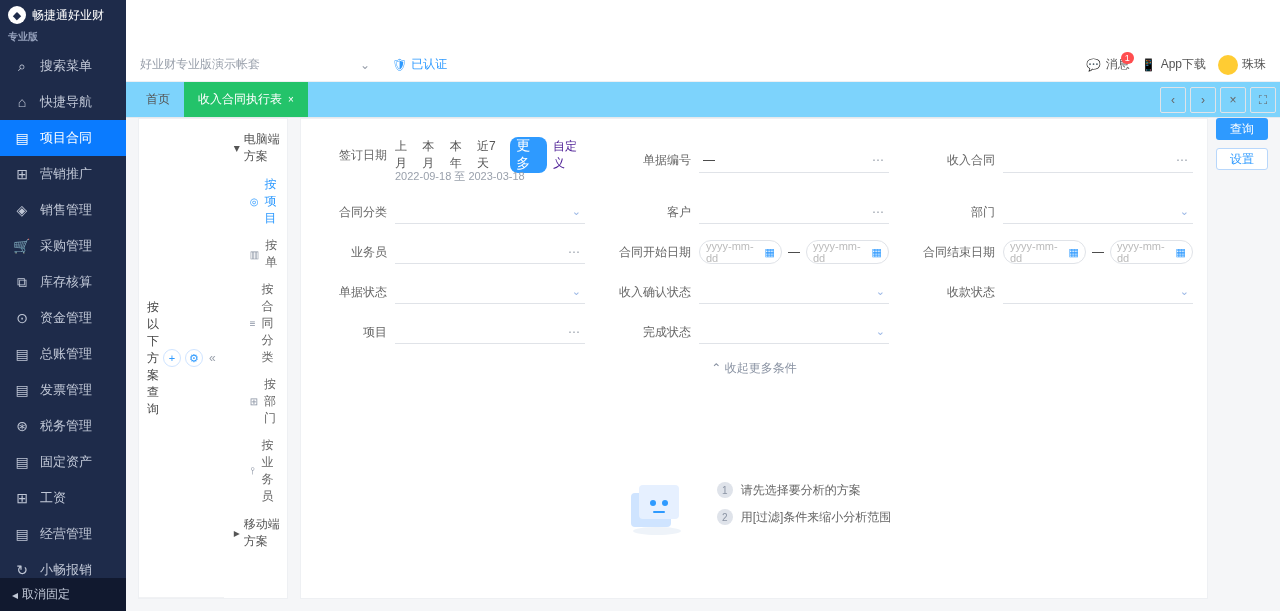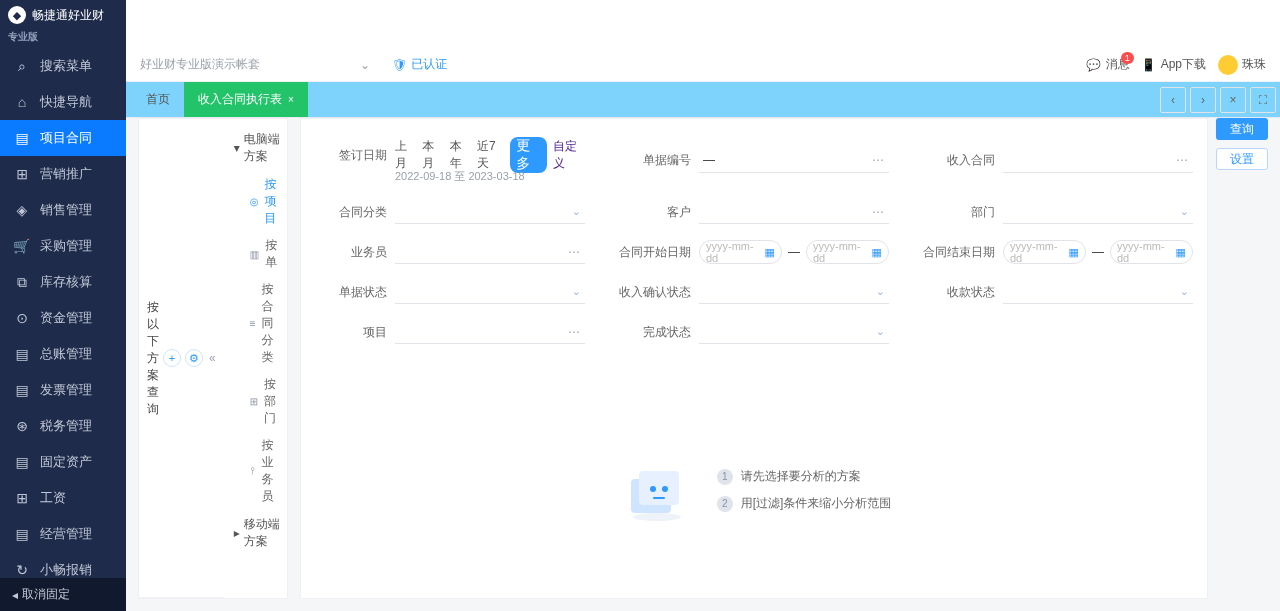--- a/index.html
+++ b/index.html
@@ -382,20 +382,24 @@
             <div class="field">
               <span class="flabel">完成状态</span>
               <div class="finput">
                   <span></span>
                   <span class="caret">⌄</span>
                 </div>
             </div>
             <div></div>
           </div>
 
+          <div class="collapse-bar">
+            <span>⌃</span>
+            <span>收起更多条件</span>
+          </div>
 
           <div class="empty">
             <svg class="empty-img" viewBox="0 0 80 70">
               <rect x="14" y="24" width="40" height="34" rx="4" fill="#cfe4ff"></rect>
               <rect x="22" y="16" width="40" height="34" rx="4" fill="#e6f0ff"></rect>
               <circle cx="36" cy="34" r="3" fill="#2e9aff"></circle>
               <circle cx="48" cy="34" r="3" fill="#2e9aff"></circle>
               <rect x="36" y="42" width="12" height="2" rx="1" fill="#2e9aff"></rect>
               <ellipse cx="40" cy="62" rx="24" ry="4" fill="#eef3f9"></ellipse>
             </svg>

